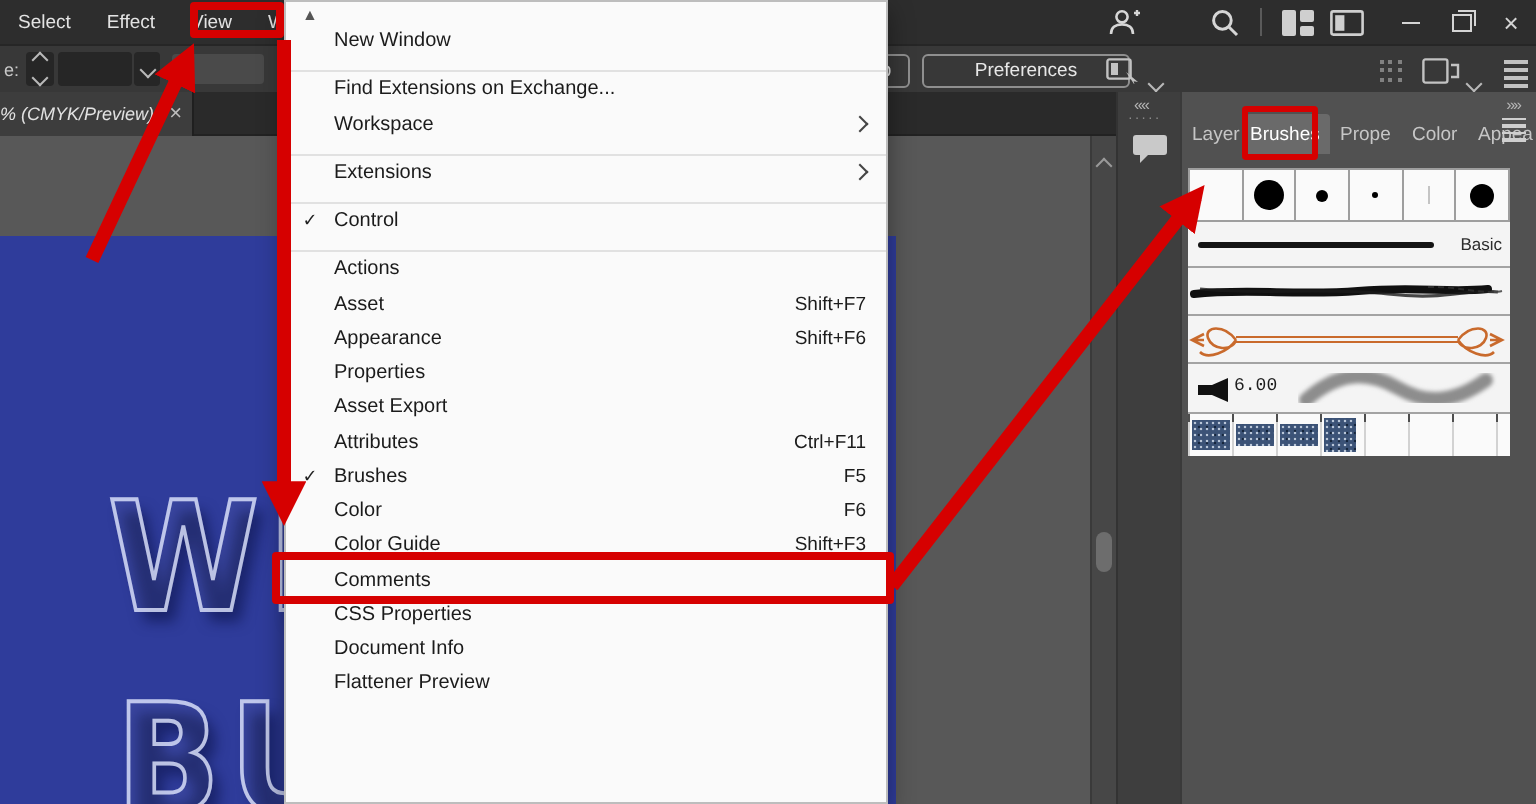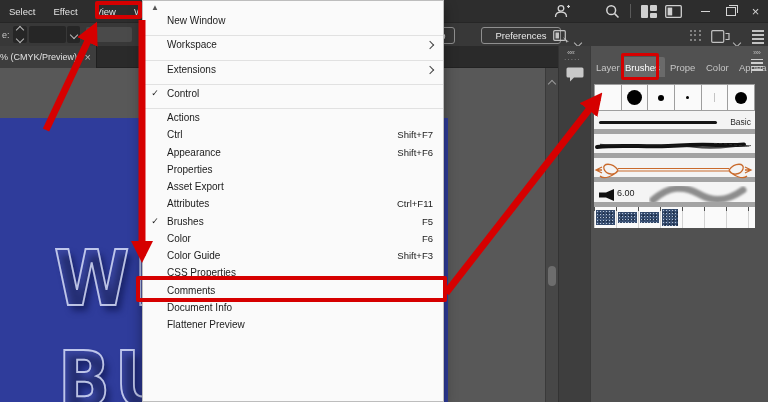--- a/index.html
+++ b/index.html
@@ -26,33 +26,33 @@
   .cb-stepper{left:13px;top:3px;width:14px;height:17px;background:#262626;border-radius:2px;display:flex;flex-direction:column;align-items:center;justify-content:center;gap:3px;}
   .cb-field{left:29px;top:3px;width:37px;height:17px;background:#262626;border-radius:2px;}
   .cb-chevbox{left:67px;top:3px;width:13px;height:17px;background:#262626;border-radius:2px;display:flex;align-items:center;justify-content:center;}
   .cb-grayrect{left:86px;top:4px;width:46px;height:15px;background:#4a4a4a;border-radius:2px;}
   .chev{width:5px;height:5px;border-right:1.4px solid #b9b9b9;border-bottom:1.4px solid #b9b9b9;display:inline-block;}
   .chev.down{transform:rotate(45deg);}
   .chev.up{transform:rotate(-135deg);}
   .chev.right{transform:rotate(-45deg);}
   .cb-btn{border:1px solid #8f8f8f;border-radius:3px;color:#e8e8e8;font-size:9.5px;display:flex;align-items:center;justify-content:center;background:transparent;box-sizing:border-box;}
   .setupbtn{left:431px;top:4px;width:24px;height:17px;}
-  .prefbtn{left:461px;top:4px;width:80px;height:17px;margin-left:20px;}
+  .prefbtn{left:461px;top:4px;width:104px;height:17px;}
   .wsico{left:553px;top:6px;}
   .cb-chev2{left:575px;top:9px;}
   .gridico{left:690px;top:7px;width:11px;height:11px;display:grid;grid-template-columns:repeat(3,1fr);gap:2px;opacity:.55;}
   .gridico i{width:2px;height:2px;background:#bdbdbd;}
   .floatico{left:711px;top:6px;}
   .cb-chev3{left:734px;top:9px;}
   .listico{left:752px;top:7px;width:12px;display:flex;flex-direction:column;gap:2.5px;}
   .listico i{height:1.5px;background:#c2c2c2;}
   
   .docbar{left:0;top:46px;width:768px;height:22px;background:#2a2a2a;border-bottom:1px solid #222;box-sizing:border-box;}
   .doctab{left:0;top:0;width:97px;height:22px;background:#3d3d3d;border-right:1px solid #1f1f1f;display:flex;align-items:center;box-sizing:border-box;}
-  .doctab .t{font-size:9px;color:#e2e2e2;white-space:nowrap;overflow:hidden;flex:1;}
+  .doctab .t{font-size:9px;color:#e2e2e2;white-space:nowrap;overflow:hidden;flex:1;font-style:italic;}
   .doctab .x{font-size:11px;color:#bdbdbd;padding:0 5px;}
   
   .pasteboard{left:0;top:68px;width:558px;height:334px;background:#585858;}
   .artboard{left:0;top:50px;width:448px;height:284px;background:#2f3c9b;overflow:hidden;}
   .bigline{position:absolute;font-family:"DejaVu Sans",sans-serif;font-weight:bold;font-size:76px;line-height:1;letter-spacing:5px;color:rgba(255,255,255,0.05);-webkit-text-stroke:2px rgba(226,233,255,0.8);text-shadow:5px 6px 7px rgba(10,16,70,0.55);transform:scaleX(.9);transform-origin:left top;white-space:nowrap;}
   .canvas-scroll{left:545px;top:68px;width:13px;height:334px;background:#474747;border-left:1px solid #3a3a3a;box-sizing:border-box;}
   .cs-up{position:absolute;left:3px;top:5px;}
   .cs-thumb{position:absolute;left:2px;top:198px;width:8px;height:20px;background:#6d6d6d;border-radius:4px;}
   
   .icon-dock{left:558px;top:46px;width:32px;height:356px;background:#3e3e3e;border-left:1px solid #333;box-sizing:border-box;}
@@ -65,24 +65,24 @@
   .ptab{height:20px;font-size:9.5px;color:#c6c6c6;overflow:hidden;white-space:nowrap;display:flex;align-items:center;padding:0 2px;box-sizing:border-box;}
   .ptab.active{background:#6a6a6a;color:#fff;border-radius:2px 2px 0 0;}
   .pmenu{position:absolute;right:5px;top:13px;width:12px;display:flex;flex-direction:column;gap:2px;}
   .pmenu i{height:1.4px;background:#cfcfcf;}
   .pcontent{position:absolute;left:3px;top:38px;width:161px;}
   .dotrow{display:flex;height:27px;}
   .dotcell{flex:1;background:#fafafa;border:1px solid #9e9e9e;border-left:none;display:flex;align-items:center;justify-content:center;}
   .dotcell:first-child{border-left:1px solid #9e9e9e;}
   .dot{background:#000;border-radius:50%;}
   .faintline{width:1px;height:9px;background:#c4c4c4;}
-  .brushrow{background:#f4f4f4;border-bottom:5px solid #a3a3a3;position:relative;box-sizing:border-box;}
+  .brushrow{background:#f4f4f4;border-bottom:1px solid #a3a3a3;position:relative;box-sizing:border-box;}
   .basicline{position:absolute;left:5px;top:10px;width:118px;height:3px;background:#141414;border-radius:2px;}
   .basiclabel{position:absolute;right:4px;top:6px;font-size:8.5px;color:#2c2c2c;}
-  .sixlabel{position:absolute;left:23px;top:6px;font-size:9px;color:#1d1d1d;}
+  .sixlabel{position:absolute;left:23px;top:6px;font-size:9px;color:#1d1d1d;font-family:Liberation Mono, monospace;}
   .tickrow{height:21px;background:#fafafa;position:relative;overflow:hidden;}
   .tick{position:absolute;top:0;width:1px;height:4px;background:#4e4e4e;}
   .cellline{position:absolute;top:0;width:1px;height:21px;background:#d2d2d2;}
   .ptile{position:absolute;background:#3c5377;background-image:radial-gradient(#b9c6d8 .7px,transparent .8px),radial-gradient(#16263d .7px,transparent .8px);background-size:3px 3px,4px 4px;background-position:0 0,1.5px 1.5px;}
   
   .menu-popup{left:142px;top:0;width:302px;height:402px;background:#fafafa;border:1px solid #bdbdbd;box-sizing:border-box;box-shadow:0 5px 12px rgba(0,0,0,.4);z-index:10;}
   .menu-scrollup{position:absolute;left:8px;top:2px;color:#555;font-size:8px;}
   .menu-list{position:absolute;left:0;top:14px;width:100%;}
   .menu-item{height:17.25px;display:flex;align-items:flex-start;font-size:10px;color:#1b1b1b;padding:0 10px 0 0;}
   .mi-check{width:24px;text-align:center;font-size:9px;color:#222;}
@@ -320,20 +320,24 @@
   <div class="menu-list" id="menu-list">
       <div class="menu-item">
         <span class="mi-check"></span>
         <span class="mi-label">New Window</span>
       </div>
       <div class="menu-sep">
         <i></i>
       </div>
       <div class="menu-item">
         <span class="mi-check"></span>
+        <span class="mi-label">Find Extensions on Exchange...</span>
+      </div>
+      <div class="menu-item">
+        <span class="mi-check"></span>
         <span class="mi-label">Workspace</span>
         <span class="mi-sub"><i class="chev right" style="border-color:#444;"></i></span>
       </div>
       <div class="menu-sep">
         <i></i>
       </div>
       <div class="menu-item">
         <span class="mi-check"></span>
         <span class="mi-label">Extensions</span>
         <span class="mi-sub"><i class="chev right" style="border-color:#444;"></i></span>
@@ -347,21 +351,21 @@
       </div>
       <div class="menu-sep">
         <i></i>
       </div>
       <div class="menu-item">
         <span class="mi-check"></span>
         <span class="mi-label">Actions</span>
       </div>
       <div class="menu-item">
         <span class="mi-check"></span>
-        <span class="mi-label">Ctrl</span>
+        <span class="mi-label">Asset</span>
         <span class="mi-short">Shift+F7</span>
       </div>
       <div class="menu-item">
         <span class="mi-check"></span>
         <span class="mi-label">Appearance</span>
         <span class="mi-short">Shift+F6</span>
       </div>
       <div class="menu-item">
         <span class="mi-check"></span>
         <span class="mi-label">Properties</span>
@@ -385,25 +389,25 @@
         <span class="mi-label">Color</span>
         <span class="mi-short">F6</span>
       </div>
       <div class="menu-item">
         <span class="mi-check"></span>
         <span class="mi-label">Color Guide</span>
         <span class="mi-short">Shift+F3</span>
       </div>
       <div class="menu-item">
         <span class="mi-check"></span>
+        <span class="mi-label">Comments</span>
+      </div>
+      <div class="menu-item">
+        <span class="mi-check"></span>
         <span class="mi-label">CSS Properties</span>
-      </div>
-      <div class="menu-item">
-        <span class="mi-check"></span>
-        <span class="mi-label">Comments</span>
       </div>
       <div class="menu-item">
         <span class="mi-check"></span>
         <span class="mi-label">Document Info</span>
       </div>
       <div class="menu-item">
         <span class="mi-check"></span>
         <span class="mi-label">Flattener Preview</span>
       </div>
     </div>

